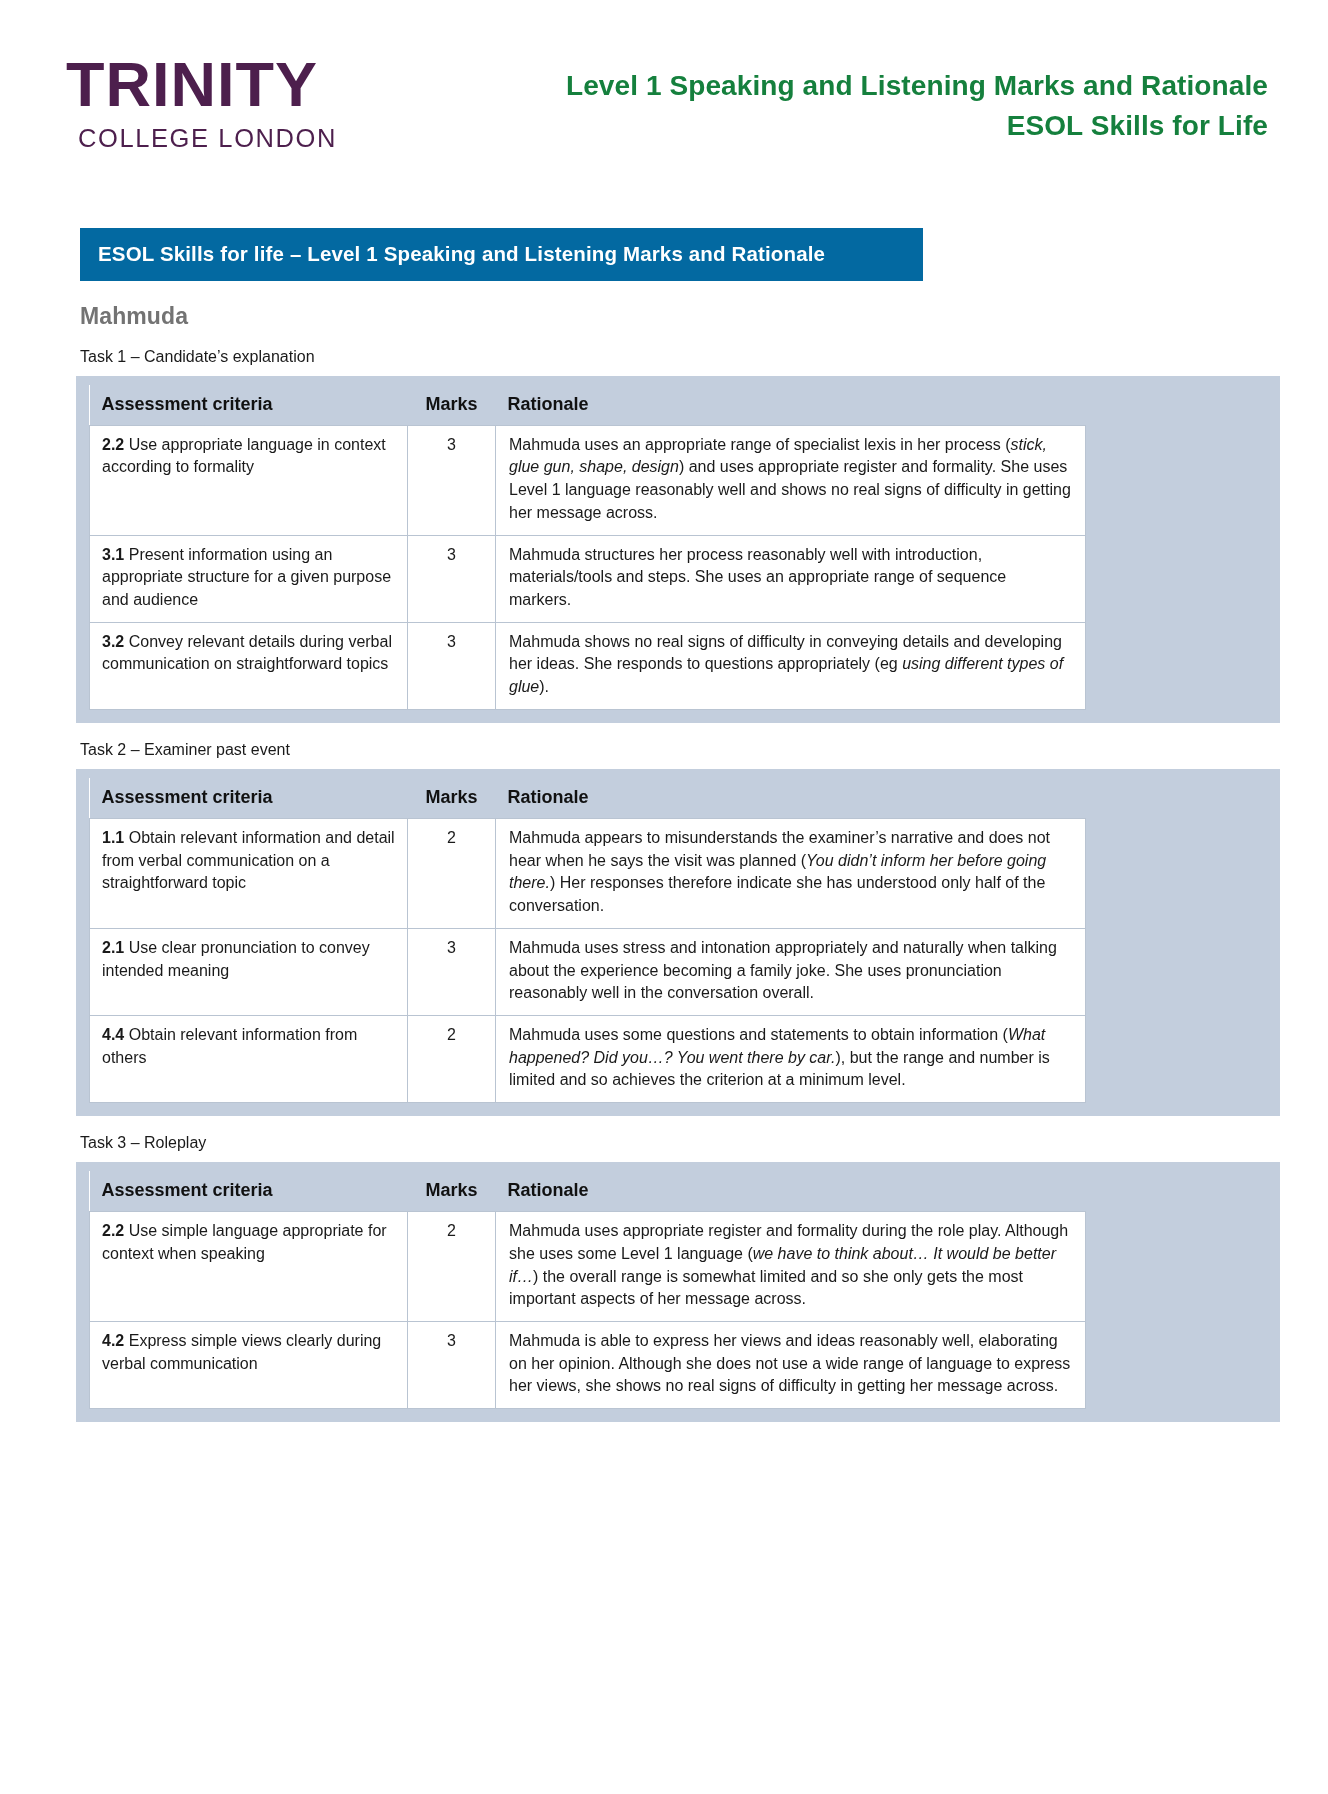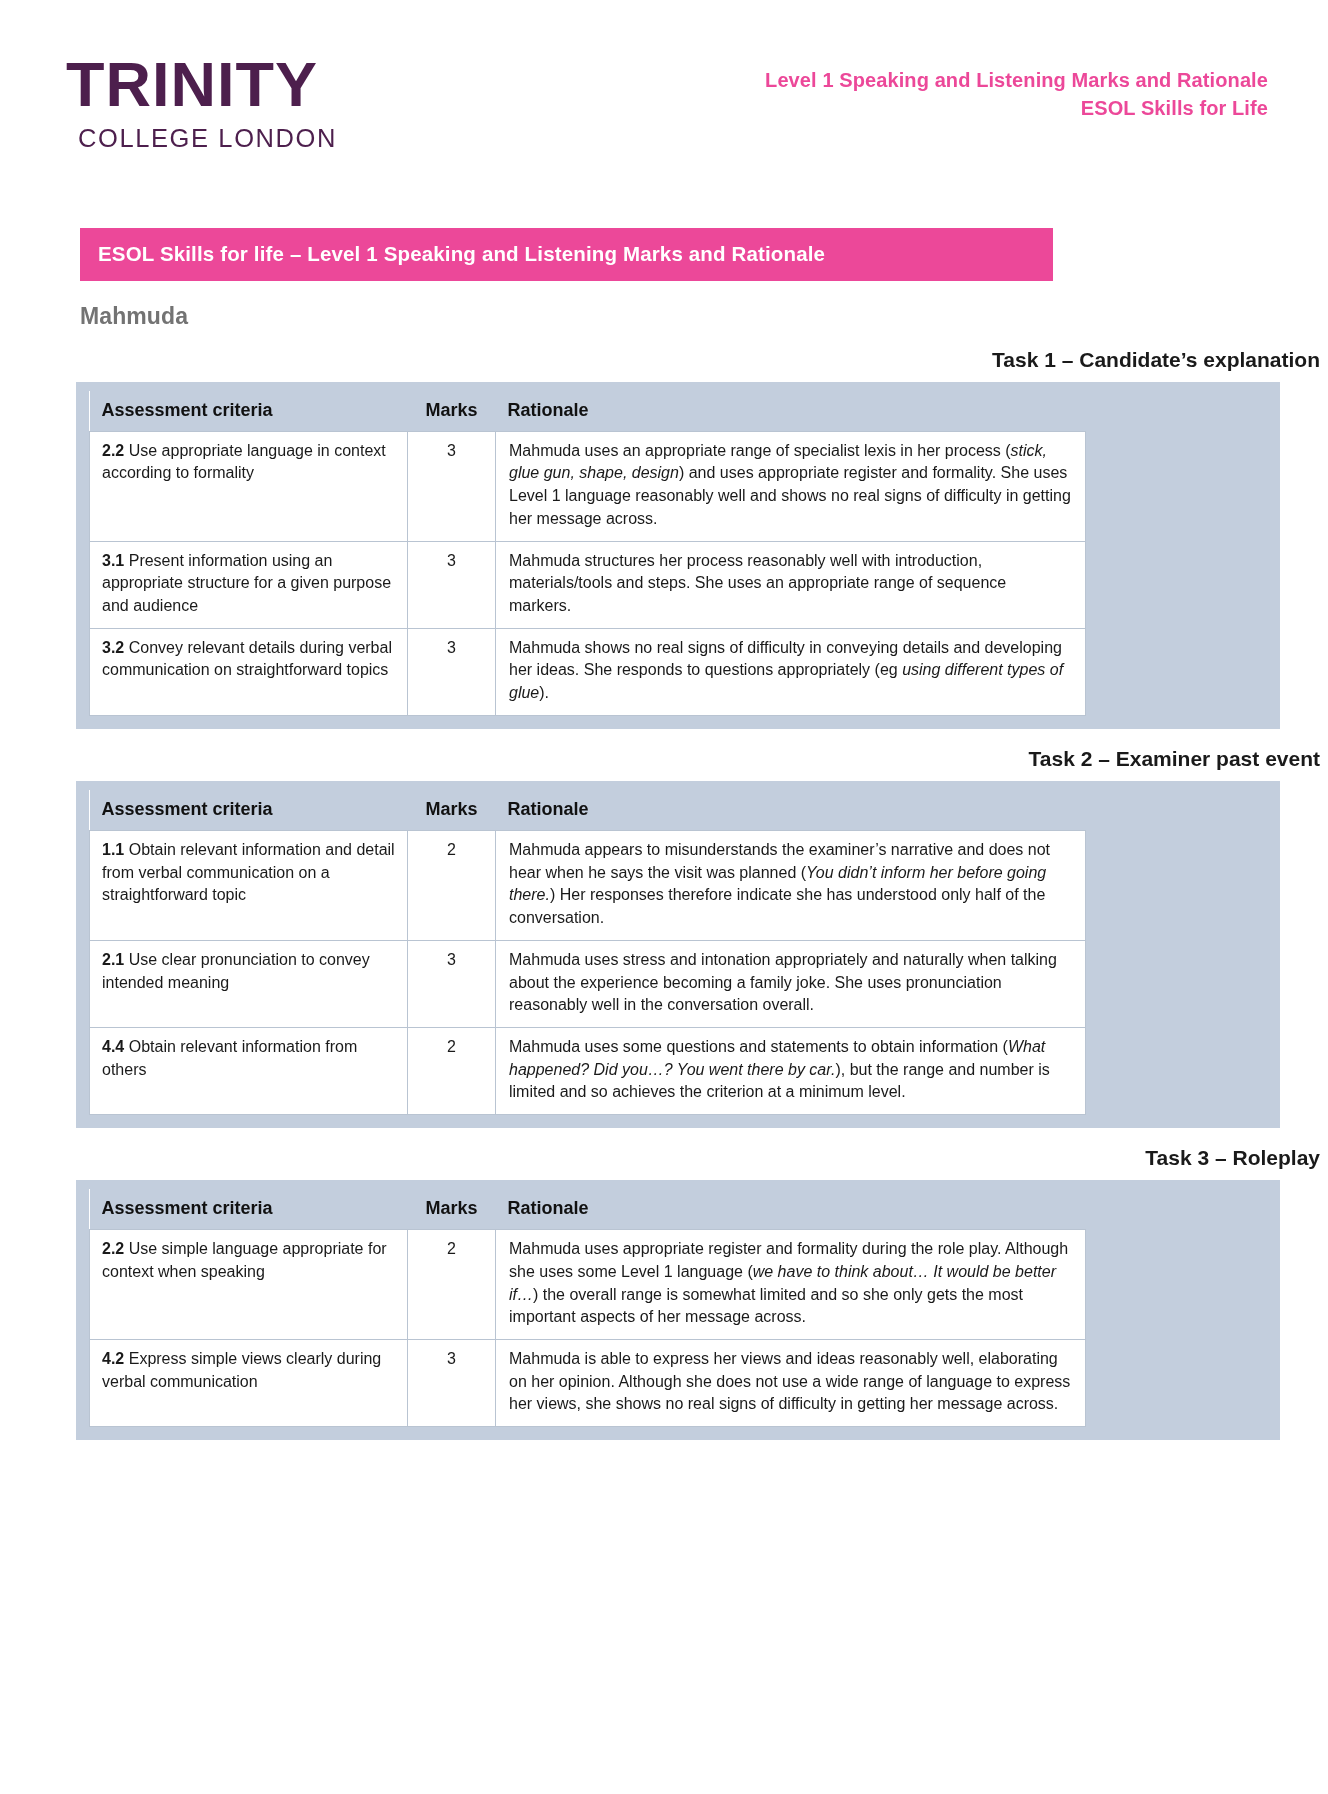--- a/index.html
+++ b/index.html
@@ -51,56 +51,55 @@
     color: #4d1f4d;
     margin: 8px 0 0 12px;
   }
   .header-title {
     text-align: right;
     padding-top: 16px;
     max-width: 760px;
   }
   .header-title .line {
     font-weight: 700;
-    font-size: 20px;
+    font-size: 28px;
     line-height: 1.42;
-    color: #ec4899;
+    color: #15803d;
     letter-spacing: 0.1px;
   }
 
   
   .banner-wrap {
     padding: 0 0 0 72px;
     margin-top: 75px;
   }
   .banner {
-    background: #ec4899;
+    background: #0369a1;
     color: #ffffff;
     font-weight: 700;
     font-size: 20.5px;
     letter-spacing: 0.15px;
     padding: 14px 0 15px 18px;
-    width: 973px;
+    width: 843px;
     box-sizing: border-box;
   }
 
   
   .candidate-name {
     margin: 22px 0 0 72px;
     font-size: 23px;
     font-weight: 700;
     letter-spacing: 0.1px;
     color: #737373;
   }
   .task-title {
     margin: 18px 0 10px 72px;
-    font-size: 21px;
-    font-weight: 700;
+    font-size: 16px;
+    font-weight: 400;
     color: #1a1a1a;
-    text-align: right;
   }
   .task-title.spaced {
   }
 
   
   .table-frame {
     margin: 0 0 0 68px;
     width: 1204px;
     background: #c3cedd;
     padding: 9px 9px 13px 13px;

